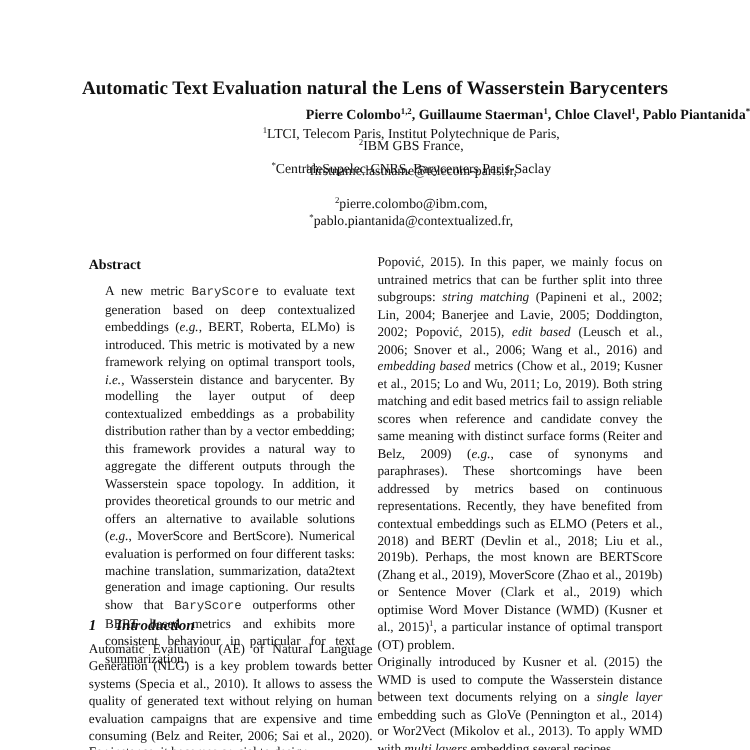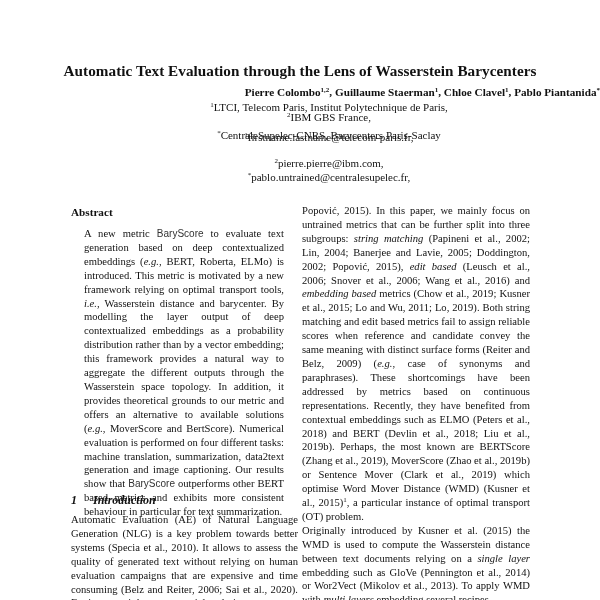--- a/index.html
+++ b/index.html
@@ -7,44 +7,44 @@
   .title { position:absolute; top:62px; left:0; width:600px; text-align:center; font-weight:bold; font-size:15.2px; letter-spacing:0.05px; }
   .authors { position:absolute; top:86px; left:0; width:600px; text-align:right; font-weight:bold; font-size:11.2px; }
   .affil { position:absolute; left:0; width:600px; text-align:center; font-size:11px; line-height:13px;margin-left:29px; }
   sup { font-size:7px; vertical-align:4px; line-height:0; }
   .col { position:absolute; font-size:10.6px; line-height:13.9px; text-align:justify; }
   .col p { margin:0; }
   .left { left:71px; width:227px; }
   .right { left:302px; width:228px; top:204px; }
   .abs-head { position:absolute; left:71px; width:227px; top:206px; font-weight:bold; font-size:11.2px; }
   .abstract { left:84px; width:200px; top:227px; }
-  .mono { font-family:Liberation Sans, sans-serif; font-size:10px; color:#333; }
+  .mono { font-family:Liberation Mono, monospace; font-size:10px; color:#333; }
   .sec { position:absolute; left:71px; top:493px; font-weight:bold; font-size:12px;font-style:italic; }
   .sec span { display:inline-block; width:22px; }
   .intro { top:513px; }
   i { font-style:italic; }
 </style>
 </head>
 <body>
 
-<div class="title">Automatic Text Evaluation through the Lens of Wasserstein Barycenters</div>
+<div class="title">Automatic Text Evaluation natural the Lens of Wasserstein Barycenters</div>
 
 <div class="authors">
   <span>Pierre Colombo</span><sup>1,2</sup>,
   <span>Guillaume Staerman</span><sup>1</sup>,
   <span>Chloe Clavel</span><sup>1</sup>,
   <span>Pablo Piantanida</span><sup>*</sup>
 </div>
 
 <div class="affil" style="top:101px"><sup>1</sup><span>LTCI, Telecom Paris, Institut Polytechnique de Paris,</span></div>
 <div class="affil" style="top:111px"><sup>2</sup><span>IBM GBS France,</span></div>
 <div class="affil" style="top:129px"><sup>*</sup><span>CentraleSupelec-CNRS, Barycenters Paris-Saclay</span></div>
 <div class="affil" style="top:131px"><sup>1</sup><span>firstname.lastname@telecom-paris.fr,</span></div>
-<div class="affil" style="top:157px"><sup>2</sup><span>pierre.pierre@ibm.com,</span></div>
-<div class="affil" style="top:171px"><sup>*</sup><span>pablo.untrained@centralesupelec.fr,</span></div>
+<div class="affil" style="top:157px"><sup>2</sup><span>pierre.colombo@ibm.com,</span></div>
+<div class="affil" style="top:171px"><sup>*</sup><span>pablo.piantanida@contextualized.fr,</span></div>
 
 <div class="abs-head">Abstract</div>
 <div class="col abstract">
   <p><span>A new metric </span><span class="mono">BaryScore</span><span> to evaluate text generation based on deep contextualized embeddings (</span><i>e.g.</i><span>, BERT, Roberta, ELMo) is introduced. This metric is motivated by a new framework relying on optimal transport tools, </span><i>i.e.</i><span>, Wasserstein distance and barycenter. By modelling the layer output of deep contextualized embeddings as a probability distribution rather than by a vector embedding; this framework provides a natural way to aggregate the different outputs through the Wasserstein space topology. In addition, it provides theoretical grounds to our metric and offers an alternative to available solutions (</span><i>e.g.</i><span>, MoverScore and BertScore). Numerical evaluation is performed on four different tasks: machine translation, summarization, data2text generation and image captioning. Our results show that </span><span class="mono">BaryScore</span><span> outperforms other BERT based metrics and exhibits more consistent behaviour in particular for text summarization.</span></p>
 </div>
 
 <div class="sec"><span>1</span><span style="width:auto">Introduction</span></div>
 
 <div class="col left intro">
   <p>Automatic Evaluation (AE) of Natural Language Generation (NLG) is a key problem towards better systems (Specia et al., 2010). It allows to assess the quality of generated text without relying on human evaluation campaigns that are expensive and time consuming (Belz and Reiter, 2006; Sai et al., 2020). For instance, it becomes crucial to design</p>

